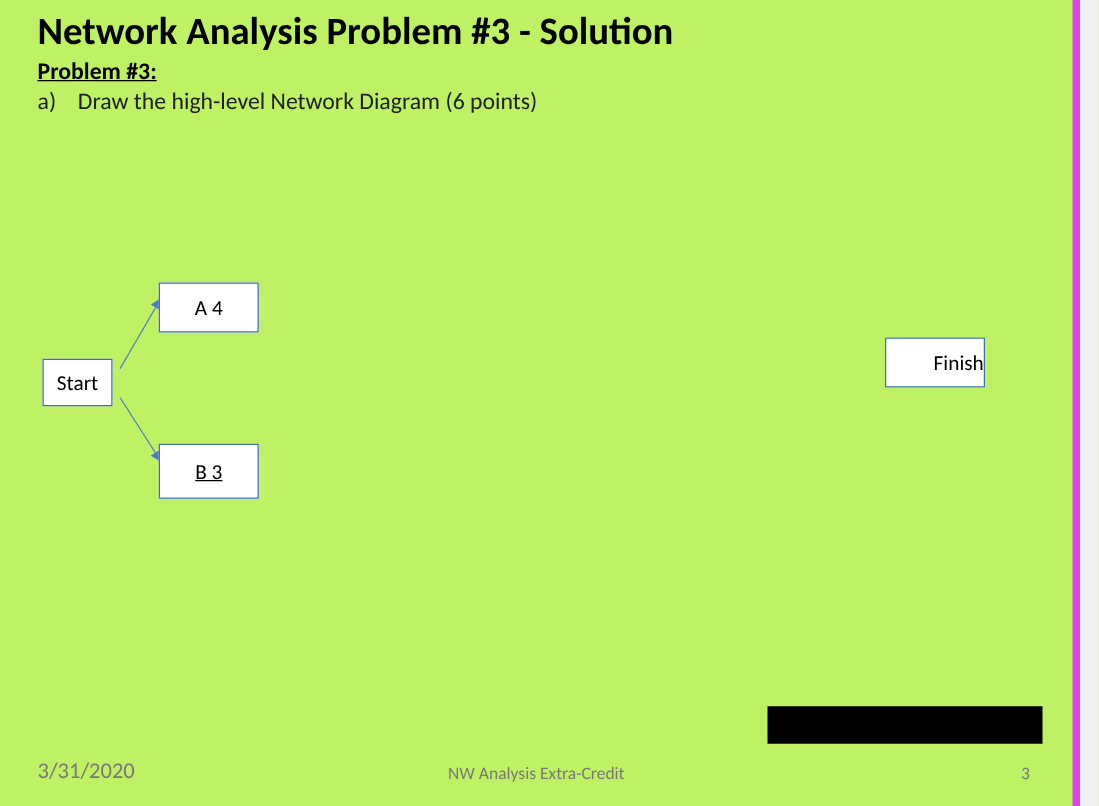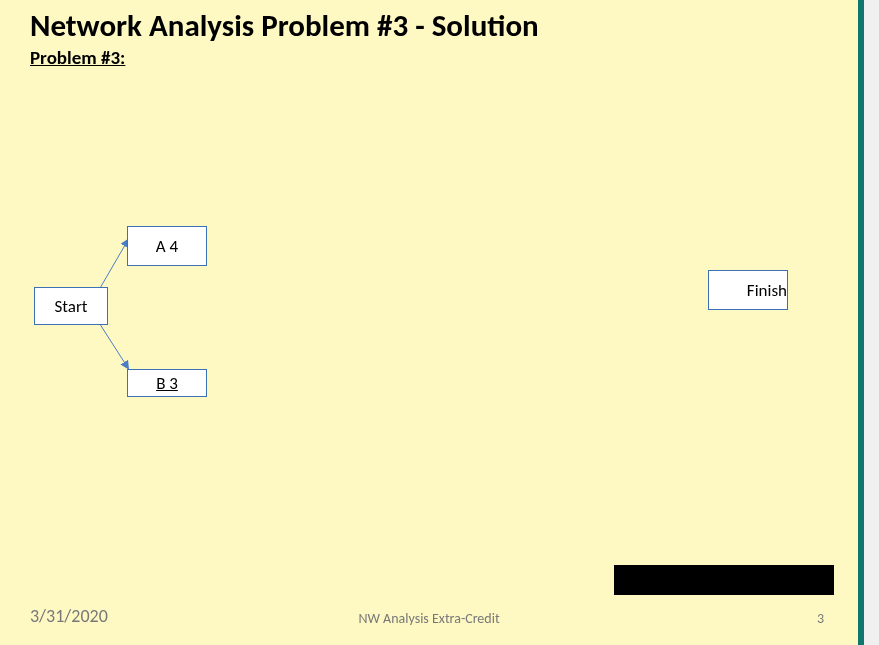--- a/index.html
+++ b/index.html
@@ -8,25 +8,25 @@
       box-sizing: border-box;
     }
     body {
       font-family: Calibri, Arial, sans-serif;
       background: #f0f0f0;
       width: 879px;
       height: 645px;
       position: relative;
     }
     .slide {
-      background: #fef9c3;
+      background: #bef264;
       width: 864px;
       height: 645px;
       position: relative;
-      border-right: 6px solid #0f766e;
+      border-right: 6px solid #d946ef;
     }
     .title {
       position: absolute;
       top: 6px;
       left: 30px;
       font-size: 31px;
       font-weight: bold;
       color: #000;
     }
     .subtitle {
@@ -64,35 +64,35 @@
       text-align: center;
       display: flex;
       align-items: center;
       justify-content: center;
       font-size: 17px;
       color: #000;
     }
     .node-start {
       top: 87px;
       left: 4px;
-      width: 74px;
+      width: 56px;
       height: 38px;
     }
     .node-a {
       top: 12px;
       left: 97px;
       width: 80px;
       height: 40px;
       margin-top: 14px;
     }
     .node-b {
-      top: 169px;
+      top: 155px;
       left: 97px;
       width: 80px;
-      height: 28px;
+      height: 44px;
       text-decoration: underline;
     }
     .node-finish {
       top: 70px;
       left: 678px;
       width: 80px;
       height: 40px;
       justify-content: flex-end;
     }
     .arrow-svg {
@@ -134,20 +134,24 @@
       height: 30px;
       background: #000;
     }
   </style>
 </head>
 <body>
 
 <div class="slide">
   <div class="title">Network Analysis Problem #3 - Solution</div>
   <div class="subtitle">Problem #3:</div>
+  <div class="task-line">
+    <span class="task-letter">a)</span>
+    <span>Draw the high-level Network Diagram (6 points)</span>
+  </div>
 
   <div class="diagram-area">
     <svg class="arrow-svg">
       <defs>
         <marker id="arrowhead" markerWidth="9" markerHeight="9" refX="7" refY="4.5" orient="auto">
           <polygon points="0 0, 9 4.5, 0 9" fill="#4b7dc5"></polygon>
         </marker>
       </defs>
       <line x1="66" y1="95" x2="98" y2="40" stroke="#4b7dc5" stroke-width="1" marker-end="url(#arrowhead)"></line>
       <line x1="66" y1="118" x2="98" y2="168" stroke="#4b7dc5" stroke-width="1" marker-end="url(#arrowhead)"></line>

